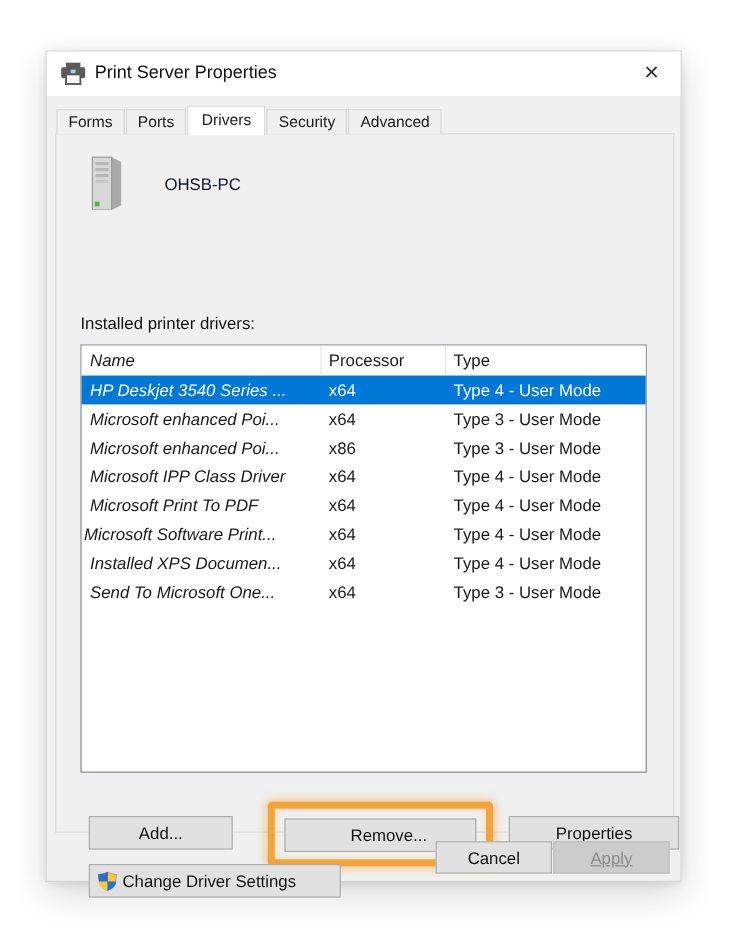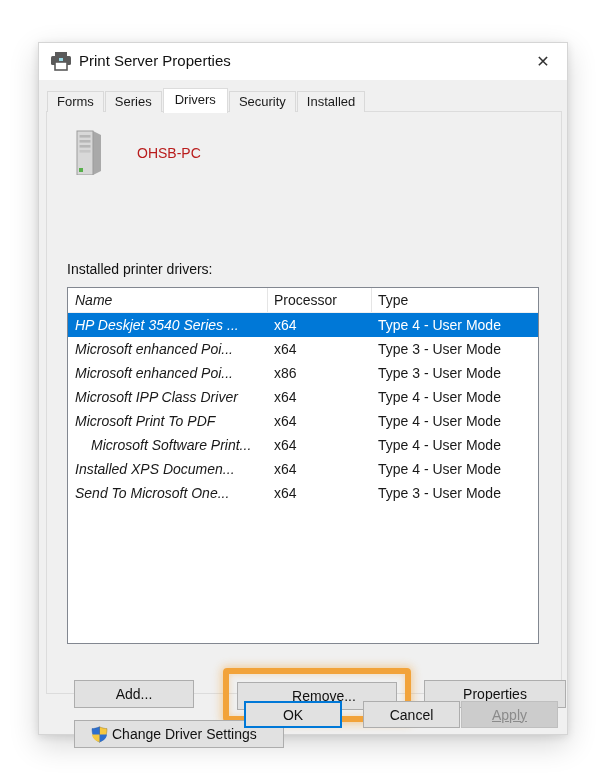--- a/index.html
+++ b/index.html
@@ -20,21 +20,21 @@
   .tabstrip{position:absolute;left:8px;top:48px;height:21px;display:flex;align-items:center;z-index:3;}
   .tab{height:21px;padding:2px 9px 3px 9px;font-size:13px;color:#1a1a1a;background:#f0f0f0;
     border:1px solid #d9d9d9;border-bottom:none;margin-right:1px;display:flex;align-items:center;}
   .tab.active{height:25px;margin-top:-4px;background:#ffffff;border:1px solid #dcdcdc;border-bottom:none;
     padding:2px 11px 5px 11px;position:relative;top:1px;}
   .tabpage{position:absolute;left:7px;top:68px;width:516px;height:583px;background:var(--dialog-bg,#f0f0f0);
     border:1px solid #dcdcdc;}
 
   
   .server-icon{position:absolute;left:24px;top:17px;width:36px;height:46px;}
-  .server-name{position:absolute;left:90px;top:33px;font-size:14px;color:#b91c1c;}
+  .server-name{position:absolute;left:90px;top:33px;font-size:14px;color:#0f172a;}
 
   
   .list-label{position:absolute;left:20px;top:149px;font-size:14px;color:#111;}
 
   
   .listview{position:absolute;left:20px;top:175px;width:472px;height:357px;background:#ffffff;
     border:1px solid #828790;display:flex;flex-direction:column;}
   .lv-header{display:flex;height:25px;border-bottom:1px solid #f0f0f0;flex:0 0 auto;background:#fff;}
   .lv-h{font-size:14px;color:#191919;display:flex;align-items:center;padding-left:7px;
     border-right:1px solid #e5e5e5;}
@@ -46,21 +46,21 @@
   .lv-row.selected{background:var(--selection,#0078d7);color:#ffffff;}
 
   
   .btn{position:absolute;height:28px;background:var(--button-face,#e1e1e1);border:1px solid var(--button-border,#adadad);
     font-size:14px;color:#111;display:flex;align-items:center;justify-content:center;font-family:inherit;}
   .btn-add{left:27px;top:568px;width:120px;}
   .btn-remove{left:190px;top:570px;width:160px;padding-left:20px;}
   .btn-props{left:377px;top:568px;width:142px;}
   .remove-highlight{position:absolute;left:176px;top:556px;width:188px;height:54px;border:6px solid var(--highlight,#f2a33a);
     border-radius:4px;box-shadow:0 0 8px 2px rgba(242,163,58,.45), inset 0 0 6px 0 rgba(242,163,58,.35);pointer-events:none;}
-  .btn-cds{left:27px;top:608px;width:210px;height:28px;justify-content:flex-start;padding-left:16px;gap:4px;}
+  .btn-cds{left:27px;top:608px;width:210px;height:28px;justify-content:flex-start;padding-left:6px;gap:4px;}
   .shield{width:17px;height:17px;flex:0 0 auto;}
 
   
   .btn-ok{left:205px;top:658px;width:98px;height:27px;border:2px solid var(--accent,#0078d7);}
   .btn-cancel{left:324px;top:658px;width:97px;height:27px;}
   .btn-apply{left:422px;top:658px;width:97px;height:27px;background:#cccccc;border:1px solid #bfbfbf;color:#8b8b8b;text-decoration:underline;}
 </style>
 </head>
 <body>
 
@@ -72,24 +72,24 @@
       <rect x="1" y="4" width="20" height="9" rx="1.5" fill="#5a5a5a"></rect>
       <rect x="5" y="10" width="12" height="8" fill="#ffffff" stroke="#5a5a5a" stroke-width="1.6"></rect>
       <rect x="9" y="6" width="4" height="3" fill="#9adbe8"></rect>
     </svg>
     <span class="win-title">Print Server Properties</span>
     <div class="close-btn">✕</div>
   </div>
 
   <div class="tabstrip">
     <div class="tab">Forms</div>
-    <div class="tab">Series</div>
+    <div class="tab">Ports</div>
     <div class="tab active">Drivers</div>
     <div class="tab">Security</div>
-    <div class="tab">Installed</div>
+    <div class="tab">Advanced</div>
   </div>
 
   <div class="tabpage">
 
     <svg class="server-icon" viewBox="0 0 36 46">
       <polygon points="22,2 30,6 30,42 22,46" fill="#a9a9a9"></polygon>
       <rect x="6" y="2" width="16" height="44" fill="#d8d8d8" stroke="#9b9b9b" stroke-width="1"></rect>
       <rect x="8.5" y="6" width="11" height="2.6" fill="#b7b7b7"></rect>
       <rect x="8.5" y="11" width="11" height="2.6" fill="#b7b7b7"></rect>
       <rect x="8.5" y="16" width="11" height="2.6" fill="#b7b7b7"></rect>
@@ -126,21 +126,21 @@
         <span class="cell col-name" style="padding-left:7px">Microsoft IPP Class Driver</span>
         <span class="cell col-proc">x64</span>
         <span class="cell col-type">Type 4 - User Mode</span>
       </div>
       <div class="lv-row">
         <span class="cell col-name" style="padding-left:7px">Microsoft Print To PDF</span>
         <span class="cell col-proc">x64</span>
         <span class="cell col-type">Type 4 - User Mode</span>
       </div>
       <div class="lv-row">
-        <span class="cell col-name" style="padding-left:23px">Microsoft Software Print...</span>
+        <span class="cell col-name" style="padding-left:2px">Microsoft Software Print...</span>
         <span class="cell col-proc">x64</span>
         <span class="cell col-type">Type 4 - User Mode</span>
       </div>
       <div class="lv-row">
         <span class="cell col-name" style="padding-left:7px">Installed XPS Documen...</span>
         <span class="cell col-proc">x64</span>
         <span class="cell col-type">Type 4 - User Mode</span>
       </div>
       <div class="lv-row">
         <span class="cell col-name" style="padding-left:7px">Send To Microsoft One...</span>
@@ -159,17 +159,16 @@
         <path d="M8.5 0.8 C11 2 14 2.6 16 2.6 C16 9 14 13.4 8.5 16.2 Z" fill="#f6c840" stroke="#8a6d1f" stroke-width="0.4"></path>
         <path d="M8.5 0.8 C6 2 3 2.6 1 2.6 C1 9 3 13.4 8.5 16.2 Z" fill="#2e6fce" stroke="#1d4e94" stroke-width="0.4"></path>
         <path d="M8.5 8.5 L16 8.5 C15.4 12 13.5 14.6 8.5 16.2 Z" fill="#2e6fce"></path>
         <path d="M8.5 8.5 L1 8.5 C1.6 12 3.5 14.6 8.5 16.2 Z" fill="#f6c840"></path>
       </svg>
       <span>Change Driver Settings</span>
     </button>
 
   </div>
 
-  <button class="btn btn-ok">OK</button>
   <button class="btn btn-cancel">Cancel</button>
   <button class="btn btn-apply" disabled="">Apply</button>
 
 </div>
 
 </body></html>

